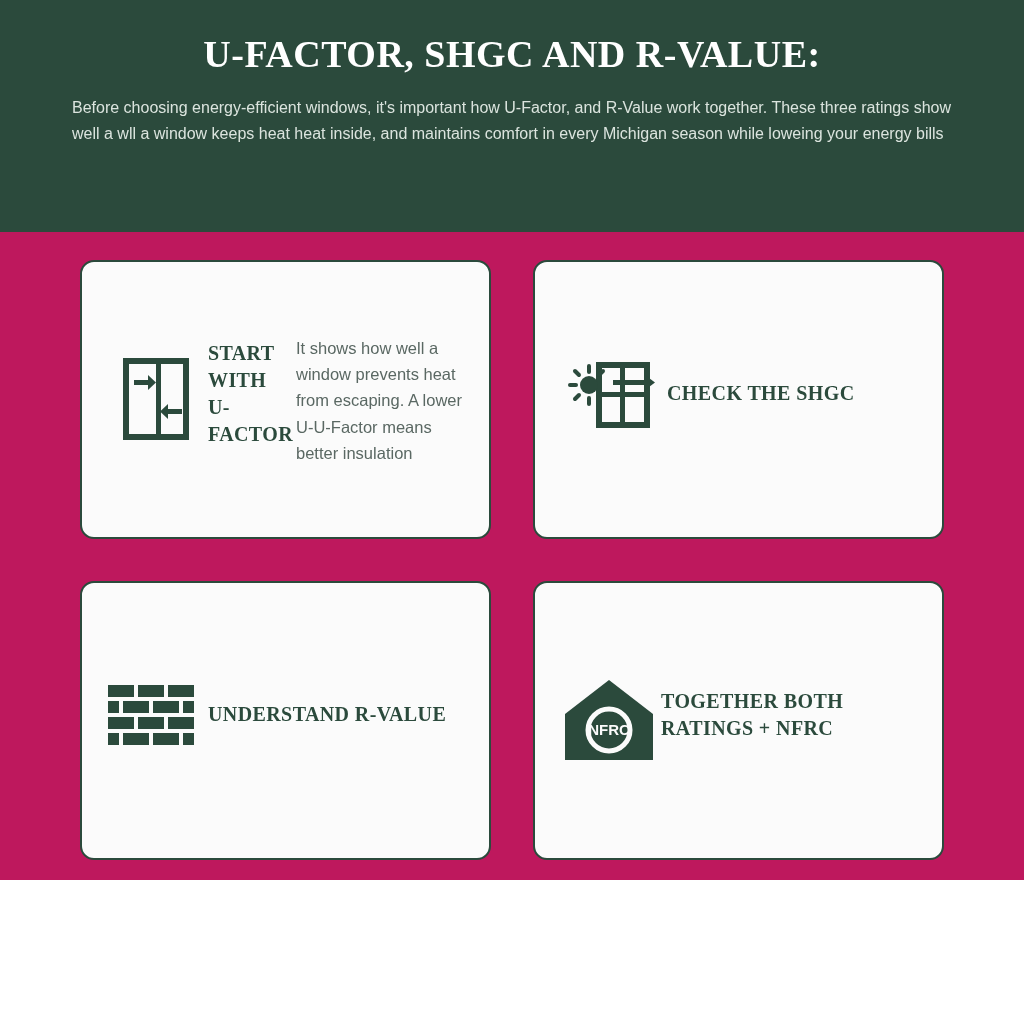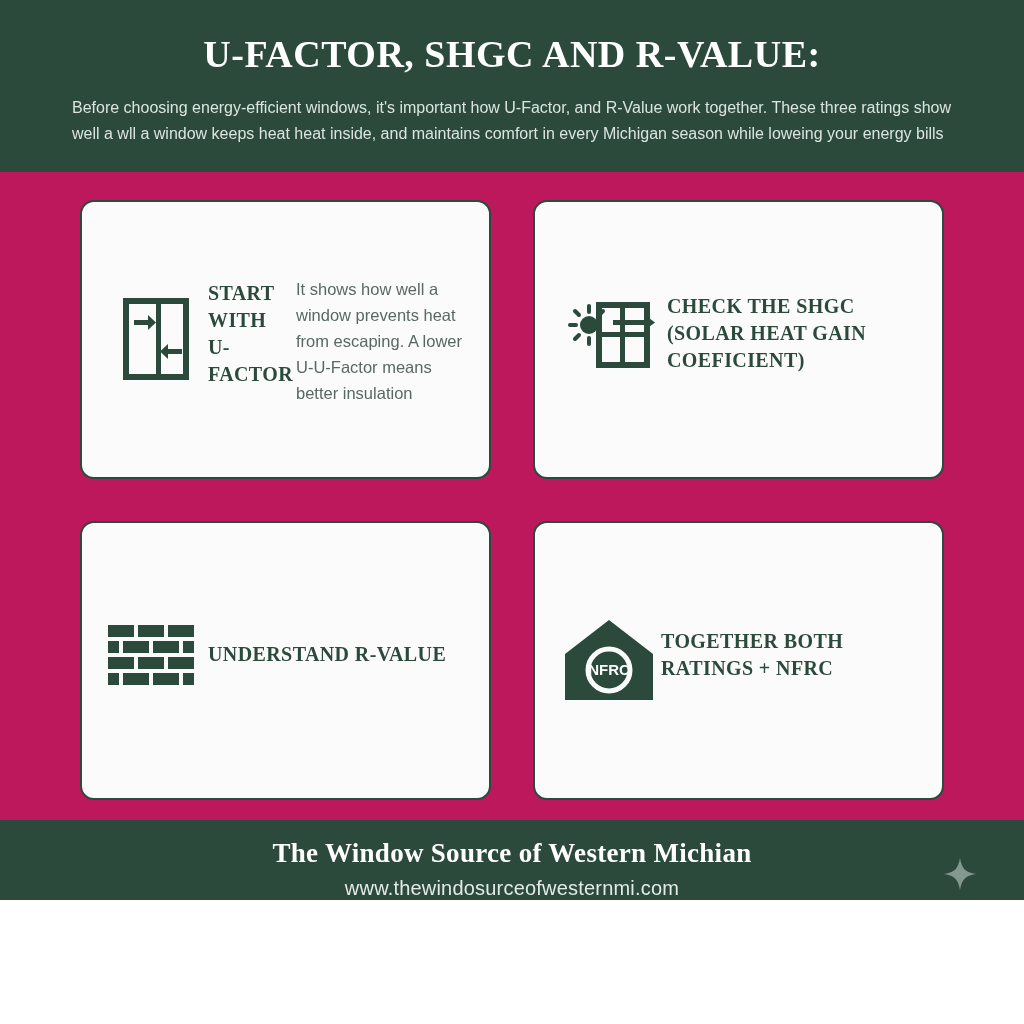--- a/index.html
+++ b/index.html
@@ -186,21 +186,20 @@
               <line x1="46" y1="24" x2="42" y2="28"></line>
             </g>
             <g fill="#2b4a3c">
               <rect x="56" y="33" width="34" height="5"></rect>
               <polygon points="88,28 98,35.5 88,43"></polygon>
             </g>
           </svg>
         </div>
         <div class="card-title">
           <span>CHECK THE SHGC</span>
-          <span class="subline">(SOLAR HEAT GAIN COEFICIENT)</span>
         </div>
       </div>
 
       <div class="card">
         <div class="card-icon">
           <svg width="104" height="82" viewBox="0 0 104 82" aria-hidden="true">
             <g fill="#2b4a3c">
               <rect x="4" y="6" width="26" height="12"></rect>
               <rect x="34" y="6" width="26" height="12"></rect>
               <rect x="64" y="6" width="26" height="12"></rect>
@@ -232,23 +231,14 @@
           </svg>
         </div>
         <div class="card-title">
           <span>TOGETHER BOTH RATINGS + NFRC</span>
         </div>
       </div>
 
     </div>
   </div>
 
-  <div class="footer">
-    <p class="footer-company">The Window Source of Western Michian</p>
-    <p class="footer-url">www.thewindosurceofwesternmi.com</p>
-    <div class="footer-sparkle">
-      <svg width="36" height="36" viewBox="0 0 36 36" aria-hidden="true">
-        <path d="M18 2 C20 13 23 16 34 18 C23 20 20 23 18 34 C16 23 13 20 2 18 C13 16 16 13 18 2 Z" fill="#cfd8d3"></path>
-      </svg>
-    </div>
-  </div>
 
 </div>
 
 </body></html>

